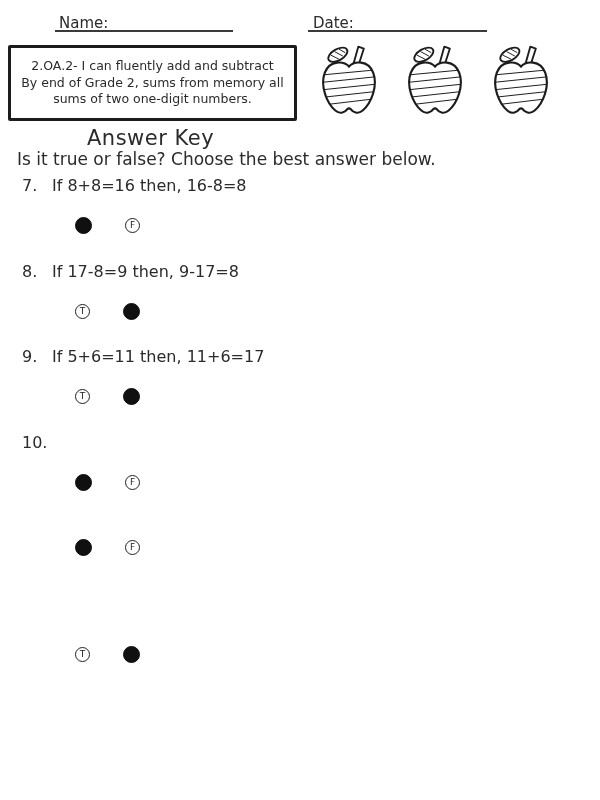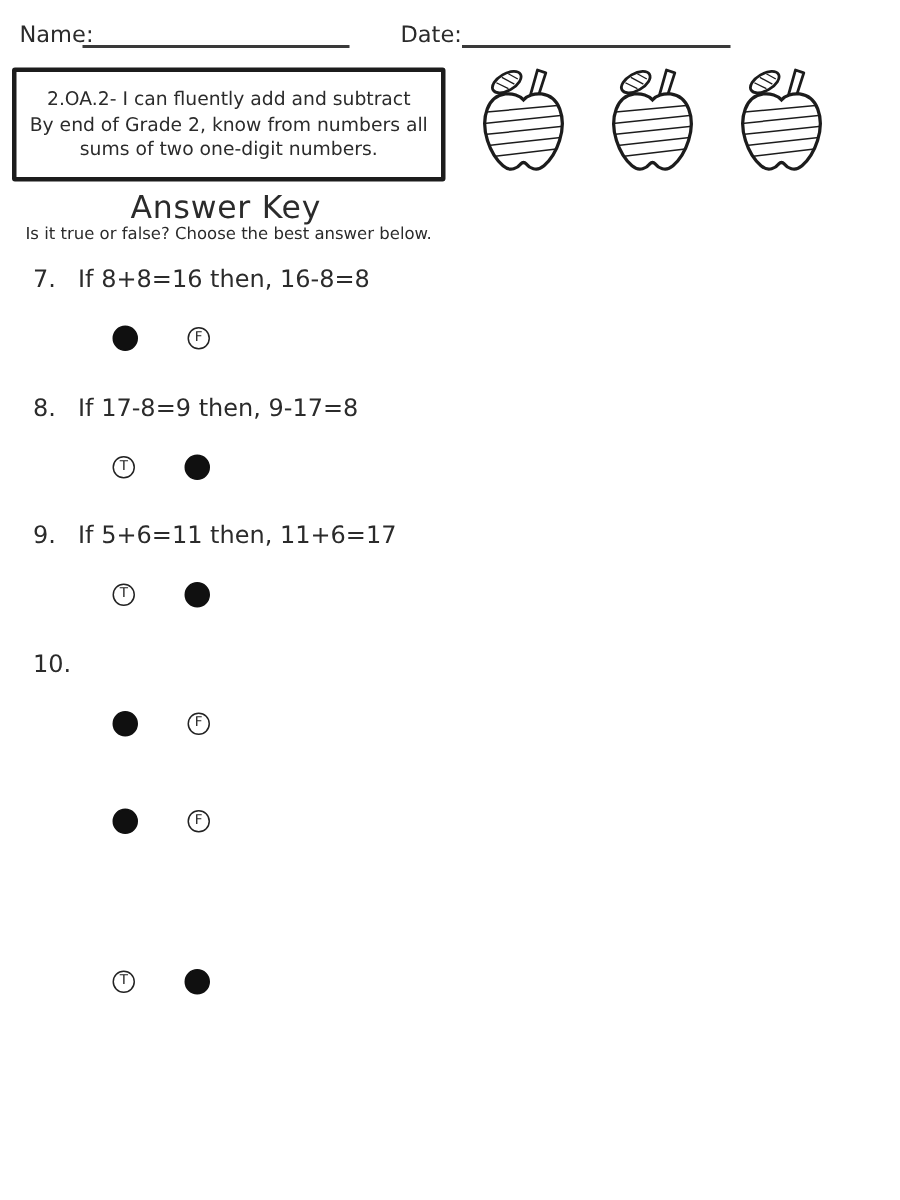--- a/index.html
+++ b/index.html
@@ -5,21 +5,21 @@
   html,body{margin:0;padding:0;}
   body{
     width:600px;height:800px;
     background:#ffffff;
     font-family:"DejaVu Sans", sans-serif;
     color:#2b2b2b;
     position:relative;
     overflow:hidden;
   }
   
-  .hdr-label{position:absolute;font-size:15px;font-weight:500;}
+  .hdr-label{position:absolute;font-size:15px;font-weight:500;margin-left:46px;}
   #name-label{left:13px;top:14px;}
   #date-label{left:267px;top:14px;}
   .write-line{position:absolute;border-bottom:2px solid #3a3a3a;height:16px;}
   #name-line{left:55px;top:14px;width:178px;}
   #date-line{left:308px;top:14px;width:179px;}
 
   
   .std-box{
     position:absolute;left:8px;top:45px;width:283px;height:70px;
     border:3px solid #1c1c1c;border-radius:2px;
@@ -27,21 +27,21 @@
     text-align:center;font-size:12.5px;line-height:16.5px;
     background:#fff;
   }
 
   
   #apples{position:absolute;left:318px;top:38px;display:flex;gap:24px;}
   .apple{width:62px;height:80px;}
 
   
   #page-title{position:absolute;left:70px;top:126px;font-size:21px;letter-spacing:.5px;margin-left:17px;}
-  #subtitle{position:absolute;left:17px;top:149px;font-size:11px;}
+  #subtitle{position:absolute;left:17px;top:149px;font-size:17px;}
 
   
   #questions{position:absolute;left:22px;top:176px;width:540px;}
   .question{height:85.6px;}
   .q-line{display:flex;font-size:16px;line-height:20px;}
   .q-num{width:30px;flex:none;}
   .answers{display:flex;align-items:center;margin-top:21px;margin-left:53px;}
   .bubble{
     width:15px;height:15px;border:1.6px solid #222;border-radius:50%;
     display:flex;align-items:center;justify-content:center;
@@ -55,21 +55,21 @@
 </head>
 <body>
 
 <span class="hdr-label" id="name-label">Name:</span>
 <span class="write-line" id="name-line"></span>
 <span class="hdr-label" id="date-label">Date:</span>
 <span class="write-line" id="date-line"></span>
 
 <div class="std-box">
   <div>2.OA.2- I can fluently add and subtract</div>
-  <div>By end of Grade 2, know from numbers all</div>
+  <div>By end of Grade 2, sums from memory all</div>
   <div>sums of two one-digit numbers.</div>
 </div>
 
 <div id="apples">
   <svg class="apple" viewBox="0 0 100 125" fill="none" xmlns="http://www.w3.org/2000/svg">
     <defs></defs>
     <clipPath id="apple-body-clip">
       <path d="M50,44 C42,35 19,33 11,54 C3,75 14,103 28,115 C36,122 44,117 47,113 C49,111 51,111 53,113 C56,117 64,122 72,115 C86,103 97,75 89,54 C81,33 58,35 50,44 Z"></path>
     </clipPath>
 

